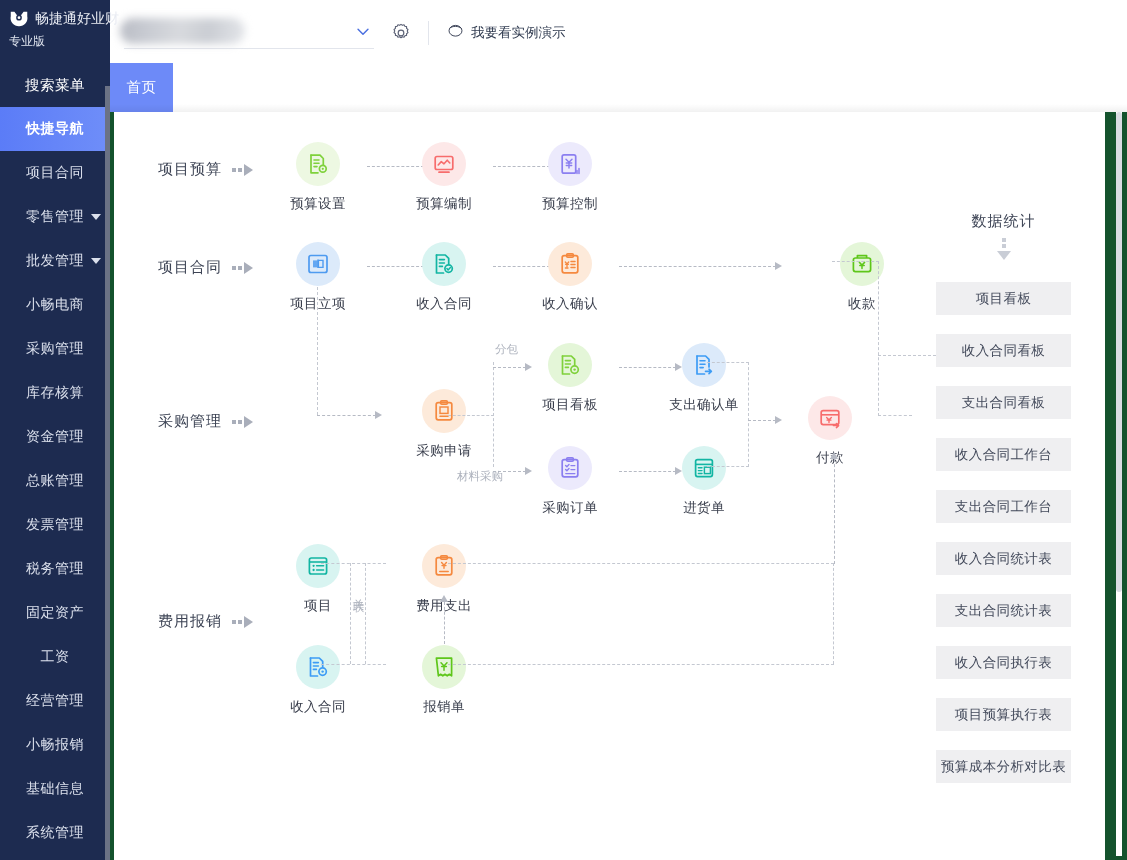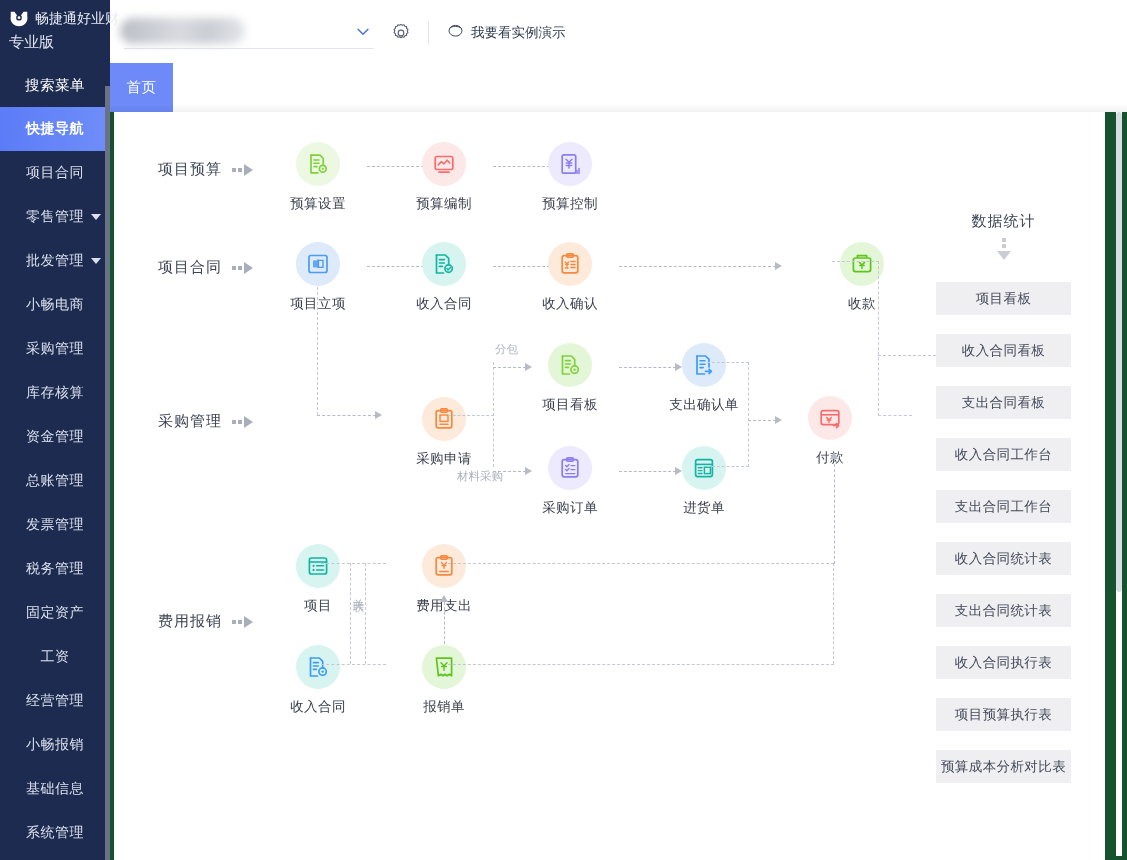--- a/index.html
+++ b/index.html
@@ -21,21 +21,21 @@
   .logo-row { display: flex; align-items: center; gap: 5px; }
   .logo-mark {
     width: 22px; height: 22px; flex: 0 0 22px;
     display: flex; align-items: center; justify-content: center;
   }
   .logo-text {
     color: #e8ebf2; font-size: 14px; white-space: nowrap;
     letter-spacing: 0px; font-weight: 500;
   }
   .logo-sub {
-    color: #dfe4ee; font-size: 15px; margin-top: 3px; margin-left: 1px;
+    color: #dfe4ee; font-size: 12px; margin-top: 3px; margin-left: 1px;
     font-weight: 500;
   }
   .menu-search {
     height: 44px; display: flex; align-items: center; justify-content: center;
     color: #ffffff; font-size: 14.5px; letter-spacing: .5px;
   }
   .menu-list { padding-top: 0px; }
   .menu-item {
     height: 44px; display: flex; align-items: center; justify-content: center;
     color: #dbe0ec; font-size: 14px; position: relative; cursor: pointer;
@@ -466,21 +466,21 @@
         <div class="dash-h" style="left:718px; top:149px; width:47px;"></div>
         <div class="dash-v" style="left:764px; top:149px; height:155px;"></div>
         <div class="dash-h" style="left:764px; top:303px; width:34px;"></div>
 
         <div class="dash-v" style="left:203px; top:175px; height:128px;"></div>
         <div class="arrow-h" style="left:203px; top:298px; width:65px;">
           <span class="ln"></span>
             <span class="hd"></span>
         </div>
 
-        <div class="node" style="left:285px; top:285px;">
+        <div class="node" style="left:285px; top:277px;">
           <div class="bubble" style="background:#fdeada;">
             <svg width="24" height="24" viewBox="0 0 24 24">
               <rect x="4.2" y="3.6" width="15.6" height="17.2" rx="2" fill="none" stroke="#f5893f" stroke-width="1.7"></rect>
               <rect x="8.6" y="1.9" width="6.8" height="3.3" rx="1.2" fill="none" stroke="#f5893f" stroke-width="1.6"></rect>
               <rect x="8" y="8" width="8" height="6.4" fill="none" stroke="#f5893f" stroke-width="1.45"></rect>
               <path d="M8 17.2 h8" stroke="#f5893f" stroke-width="1.5" stroke-linecap="round"></path>
             </svg>
           </div>
           <div class="cap">采购申请</div>
         </div>

